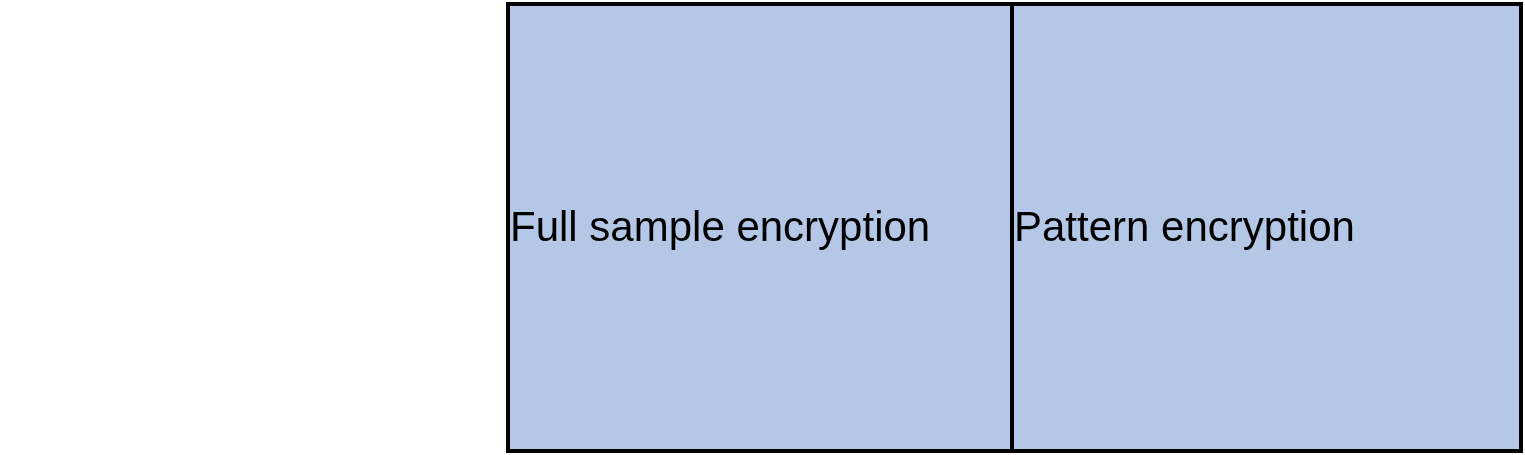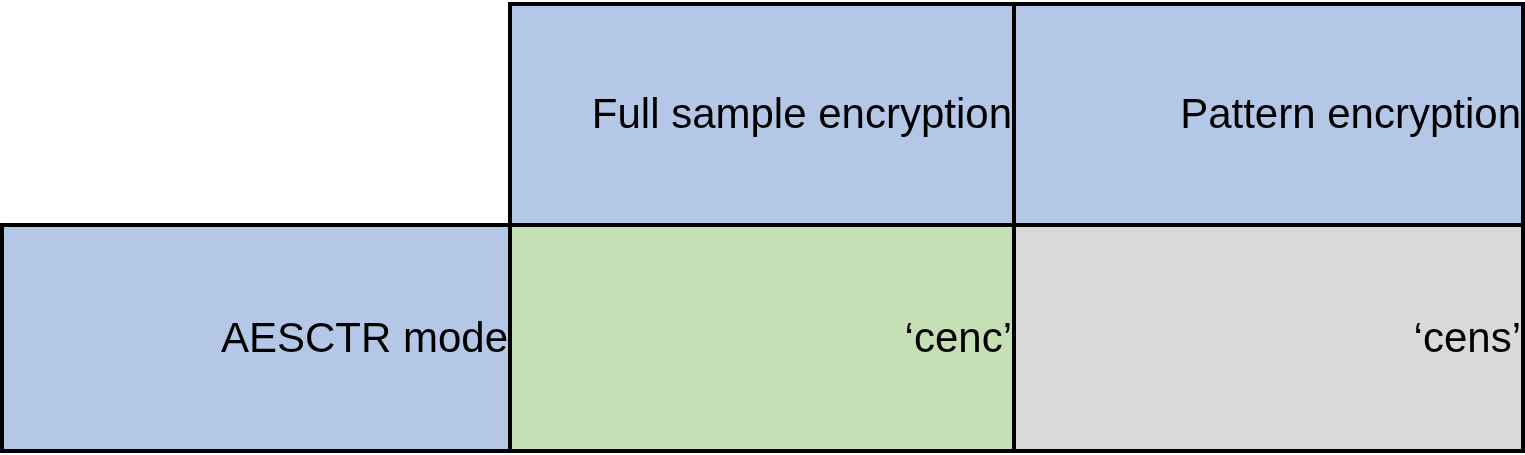--- a/index.html
+++ b/index.html
@@ -30,21 +30,21 @@
     margin: 2px 0 0 0;
   }
   col.c1 { width: 508px; }
   col.c2 { width: 504px; }
   col.c3 { width: 509px; }
   tr.r1 { height: 148px; }
   tr.r2 { height: 151px; }
   tr.r3 { height: 152px; }
   td {
     border: 4px solid var(--border);
-    text-align: right;
+    text-align: left;
     vertical-align: middle;
     font-family: "Liberation Sans", sans-serif;
     font-size: 42px;
     color: var(--text);
     padding: 0;
     line-height: 1.2;
   }
   td.corner {
     border: none;
     background: var(--background);
@@ -62,20 +62,15 @@
       <col class="c1">
       <col class="c2">
       <col class="c3">
     </colgroup>
     <tbody>
       <tr class="r1">
         <td class="corner"></td>
         <td class="hdr">Full sample encryption</td>
         <td class="hdr">Pattern encryption</td>
       </tr>
-      <tr class="r2">
-        <td class="hdr">AESCTR mode</td>
-        <td class="green">‘cenc’</td>
-        <td class="gray">‘cens’</td>
-      </tr>
     </tbody>
   </table>
 </div>
 
 </body></html>

